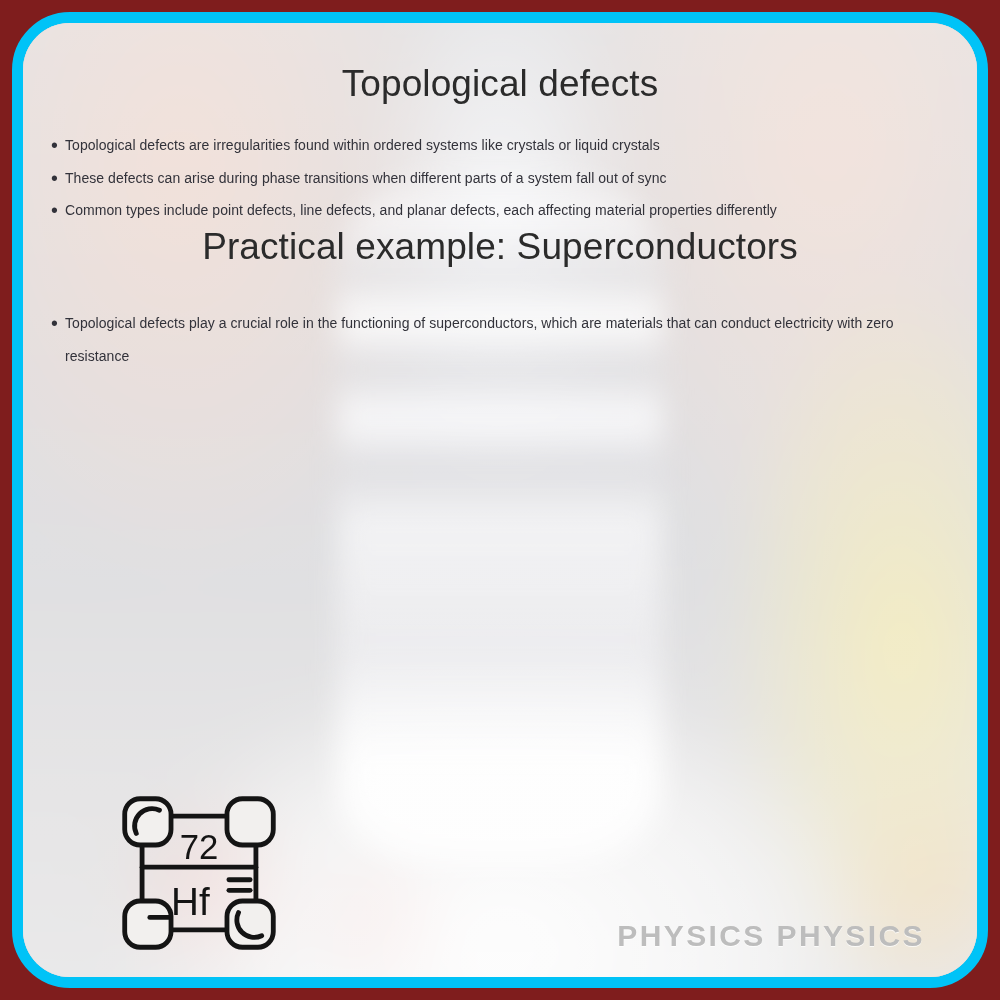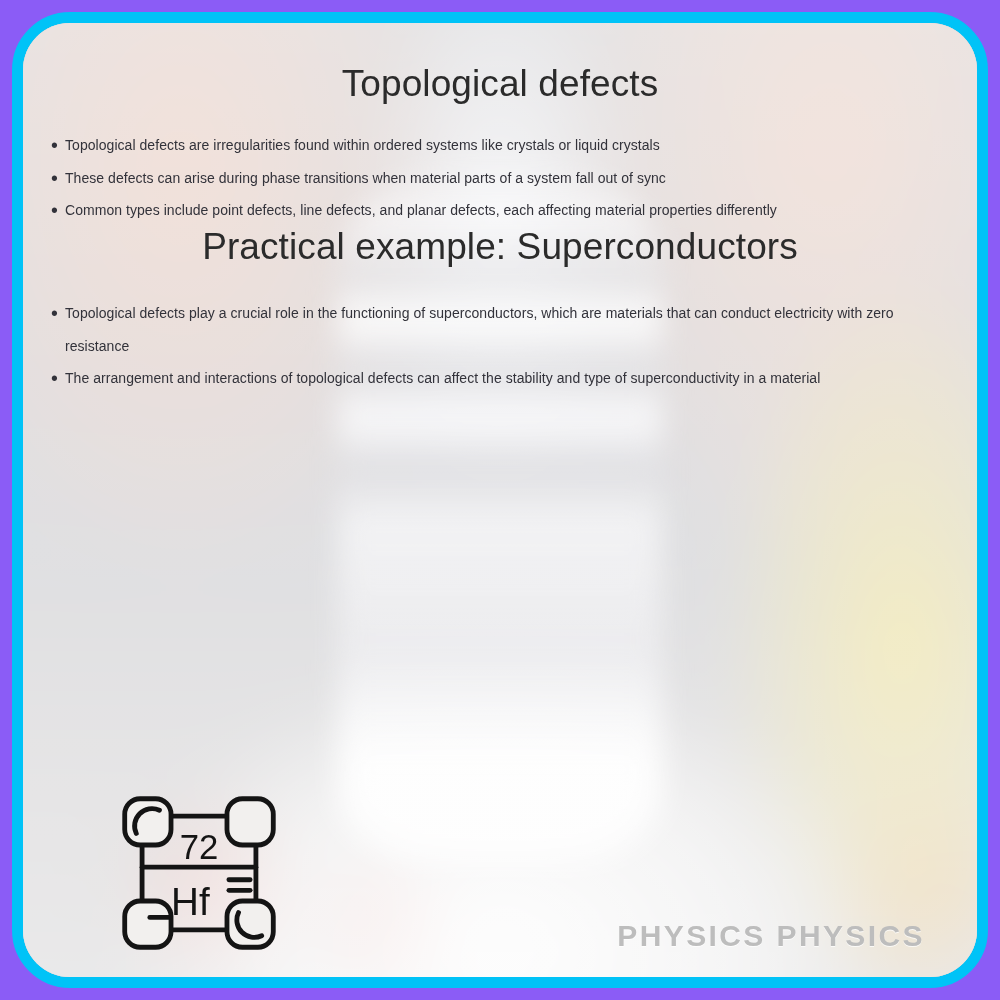--- a/index.html
+++ b/index.html
@@ -12,21 +12,21 @@
     font-family: "Liberation Sans", sans-serif;
     overflow: hidden;
   }
 
   #slide {
     position: relative;
     width: 1000px;
     height: 1000px;
     box-sizing: border-box;
     padding: 12px;
-    background: #8b5cf6;
+    background: #7f1d1d;
   }
 
   
   .frame {
     position: absolute;
     left: 12px;
     top: 12px;
     right: 12px;
     bottom: 12px;
     border-radius: 58px;
@@ -115,21 +115,21 @@
     line-height: 1.12;
   }
   h1.section-title.second {
   }
 
   ul.bullets {
     list-style: none;
     margin: 25px 0 0 0;
     padding: 0;
   }
-  ul.bullets.second { margin-top: 30px; }
+  ul.bullets.second { margin-top: 40px; }
 
   ul.bullets li {
     position: relative;
     font-size: 14px;
     line-height: 32.2px;
     color: #32323a;
     padding-left: 14px;
     margin: 0;
     letter-spacing: 0.05px;
   }
@@ -174,29 +174,28 @@
 
     <div class="bg"></div>
     <div class="wash"></div>
 
     <div class="content">
 
       <h1 class="section-title">Topological defects</h1>
 
       <ul class="bullets">
         <li>Topological defects are irregularities found within ordered systems like crystals or liquid crystals</li>
-        <li>These defects can arise during phase transitions when material parts of a system fall out of sync</li>
+        <li>These defects can arise during phase transitions when different parts of a system fall out of sync</li>
         <li>Common types include point defects, line defects, and planar defects, each affecting material properties differently</li>
       </ul>
 
       <h1 class="section-title second">Practical example: Superconductors</h1>
 
       <ul class="bullets second">
         <li>Topological defects play a crucial role in the functioning of superconductors, which are materials that can conduct electricity with zero resistance</li>
-        <li>The arrangement and interactions of topological defects can affect the stability and type of superconductivity in a material</li>
       </ul>
     </div>
 
     <div class="element-icon">
       <svg viewBox="0 0 170 170" xmlns="http://www.w3.org/2000/svg" fill="none" stroke="#141414" stroke-width="5" stroke-linecap="round" stroke-linejoin="round">
 
         <rect x="26" y="26" width="118" height="118" rx="13" ry="13"></rect>
 
         <line x1="26" y1="79" x2="144" y2="79"></line>
 

